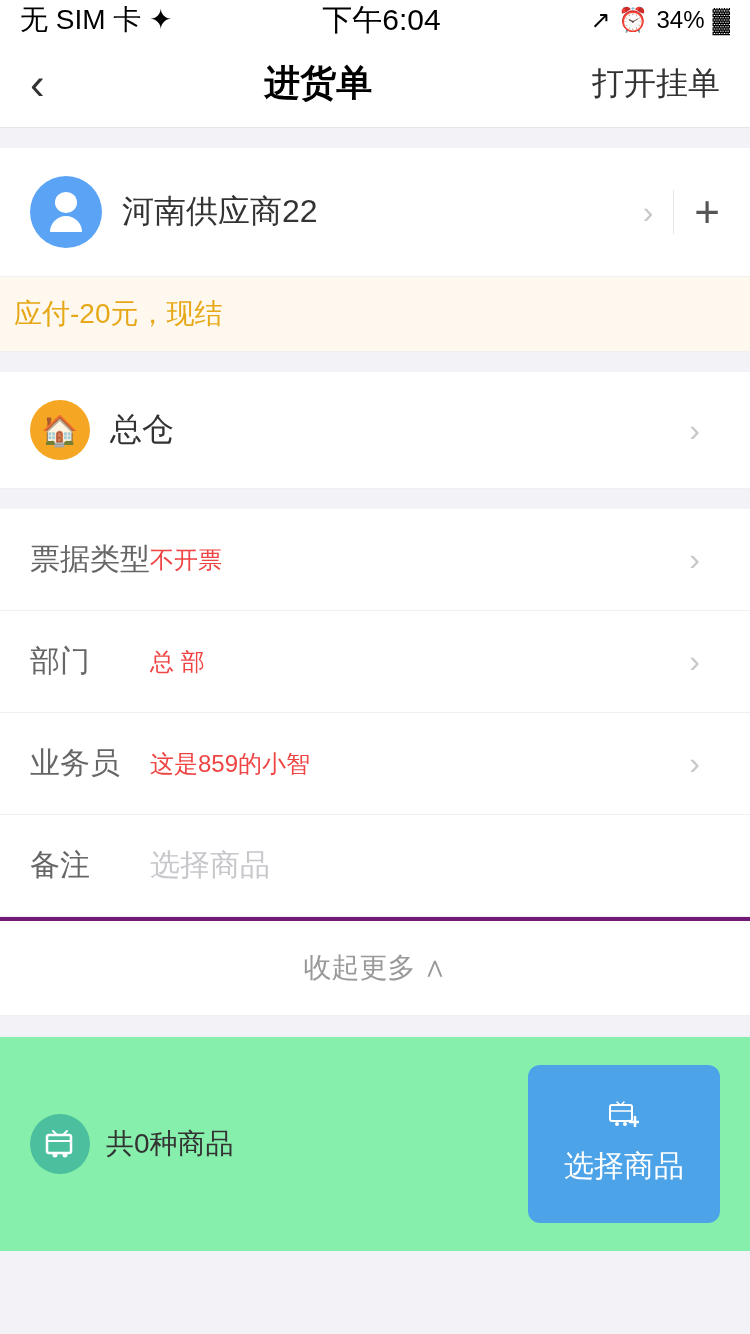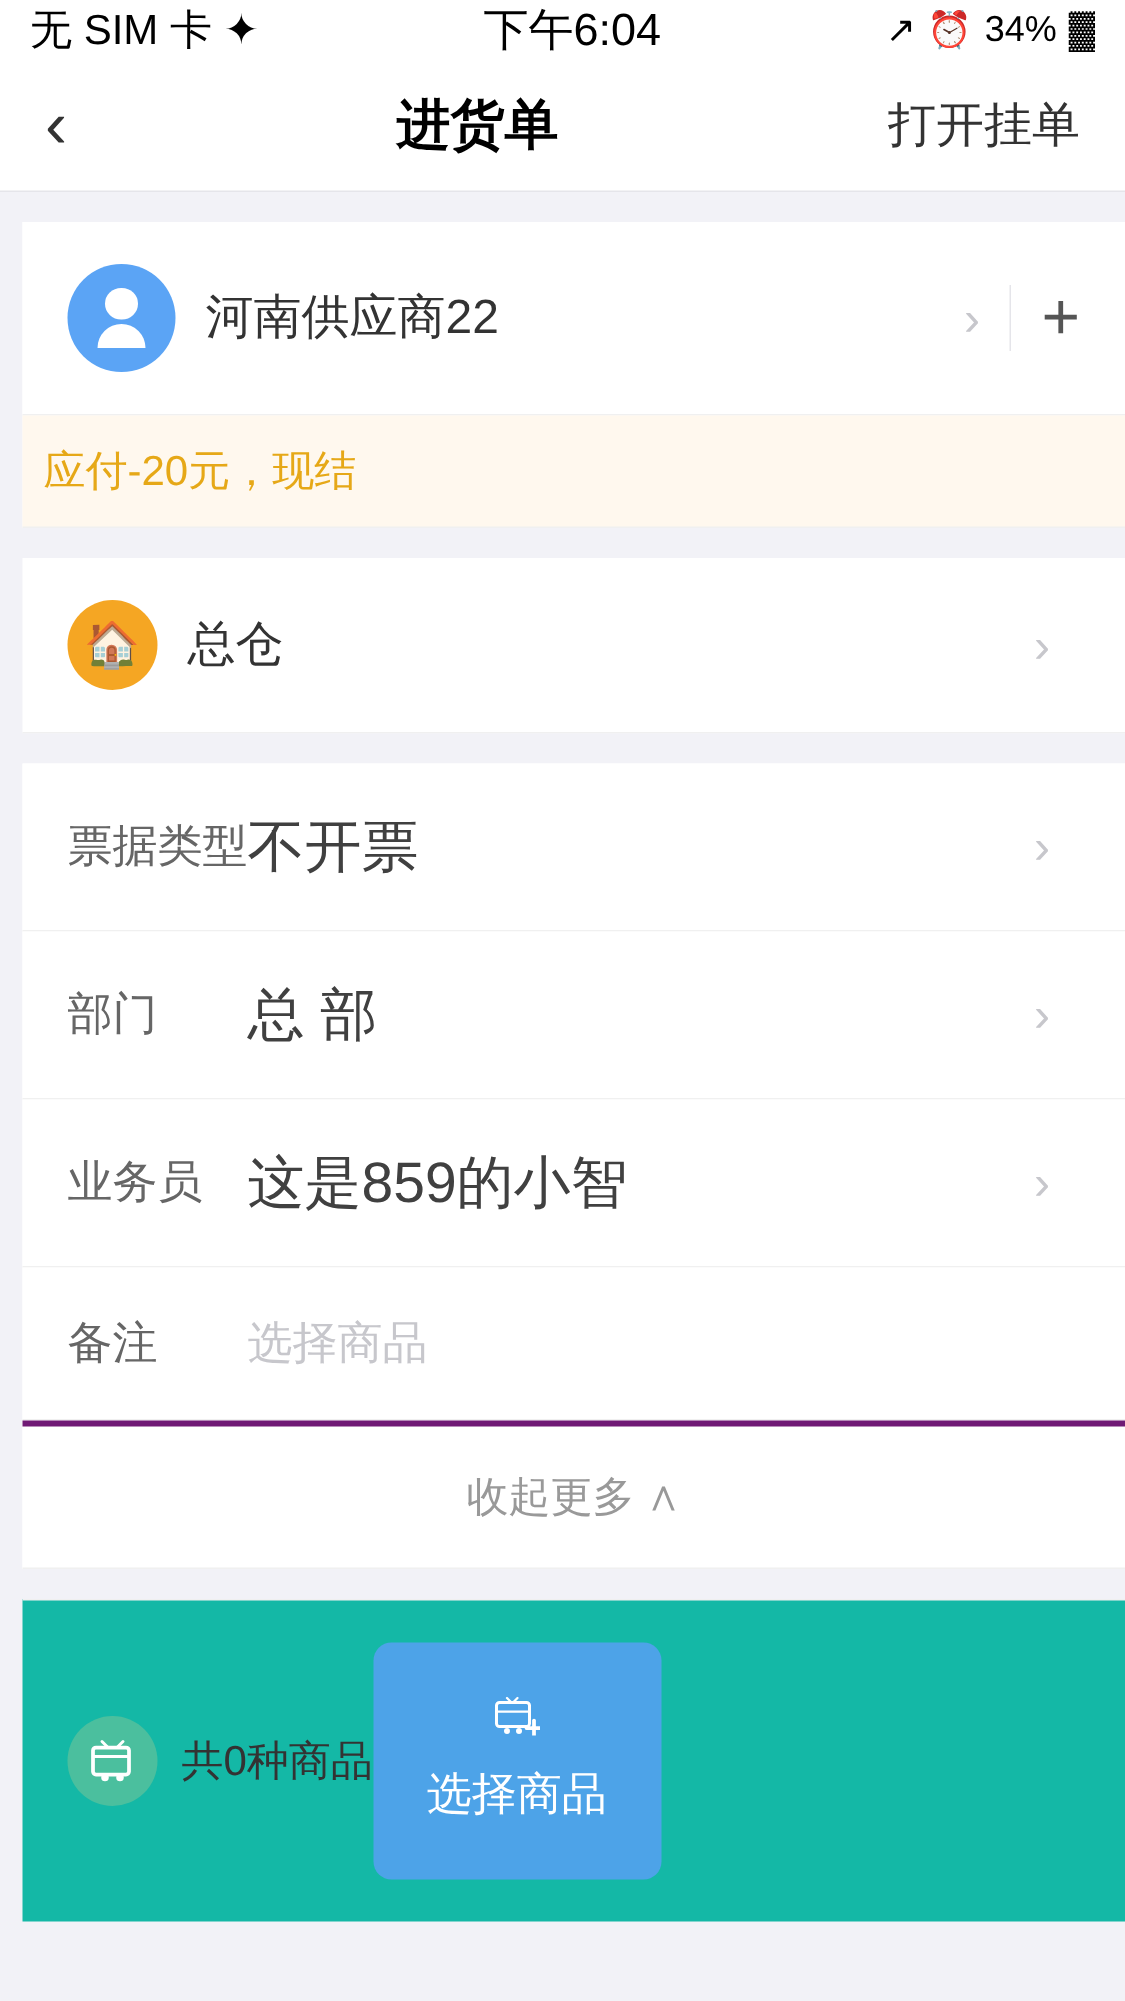--- a/index.html
+++ b/index.html
@@ -177,22 +177,22 @@
       color: #fff;
     }
     .form-label {
       width: 120px;
       font-size: 30px;
       color: #666;
       flex-shrink: 0;
     }
     .form-value {
       flex: 1;
-      font-size: 38px;
-      color: #404040;
+      font-size: 24px;
+      color: #ef4444;
     }
     .form-placeholder {
       flex: 1;
       font-size: 30px;
       color: #c7c7cc;
     }
 
     
     .warehouse-row {
       display: flex;
@@ -213,23 +213,24 @@
       border-top: 4px solid #701a75;
       border-bottom: 1px solid #f0f0f0;
     }
     .collapse-text {
       font-size: 28px;
       color: #999;
     }
 
     
     .bottom-bar {
-      background: #14b8a6;
-      display: flex;
-      align-items: center;
+      background: #86efac;
+      display: flex;
+      align-items: center;
+      justify-content: space-between;
       padding: 28px 30px;
       margin-top: 20px;
       border-top: 1px solid #f0f0f0;
     }
     .goods-count-area {
       display: flex;
       align-items: center;
       gap: 16px;
     }
     .goods-icon-circle {
@@ -262,21 +263,20 @@
       flex-direction: column;
     }
     .select-btn-icon {
       font-size: 28px;
     }
 
     
     .main-bg {
       background: #f2f2f7;
       min-height: calc(1334px - 40px - 88px);
-      margin-left: 15px;
     }
   </style>
 </head>
 <body>
 
 <div class="status-bar">
   <span class="status-left">无 SIM 卡 ✦</span>
   <span class="status-center">下午6:04</span>
   <span class="status-right">
     <span>↗</span>

